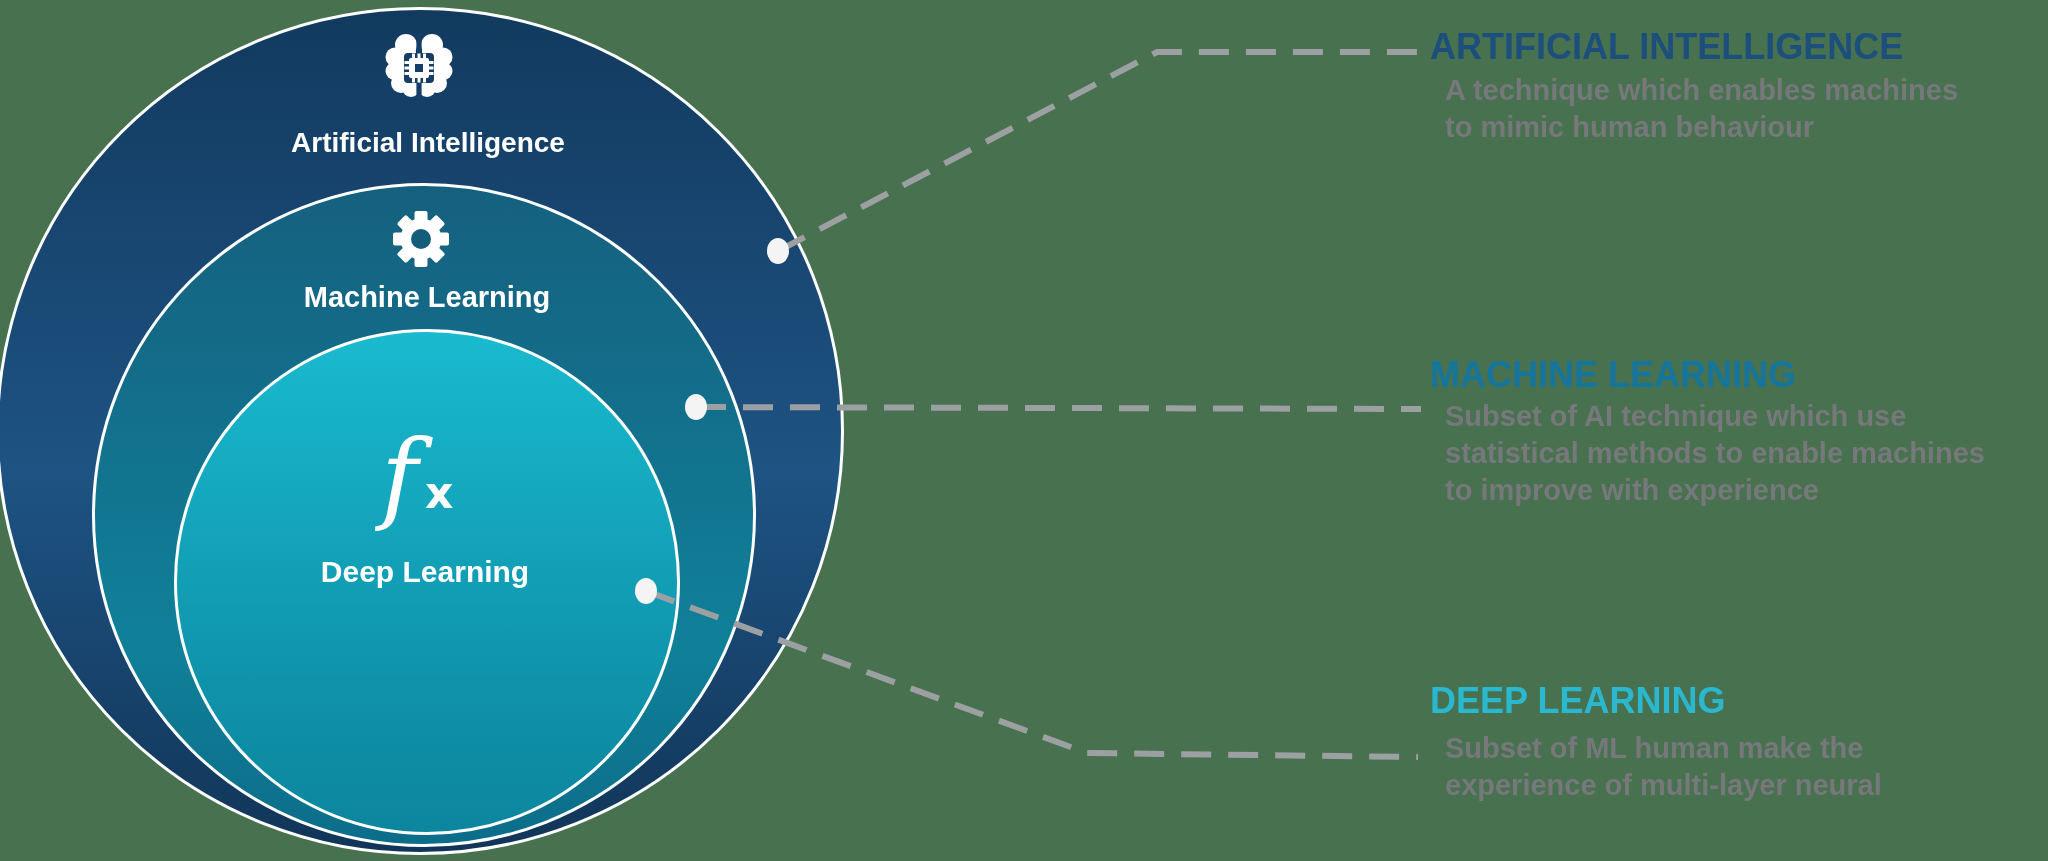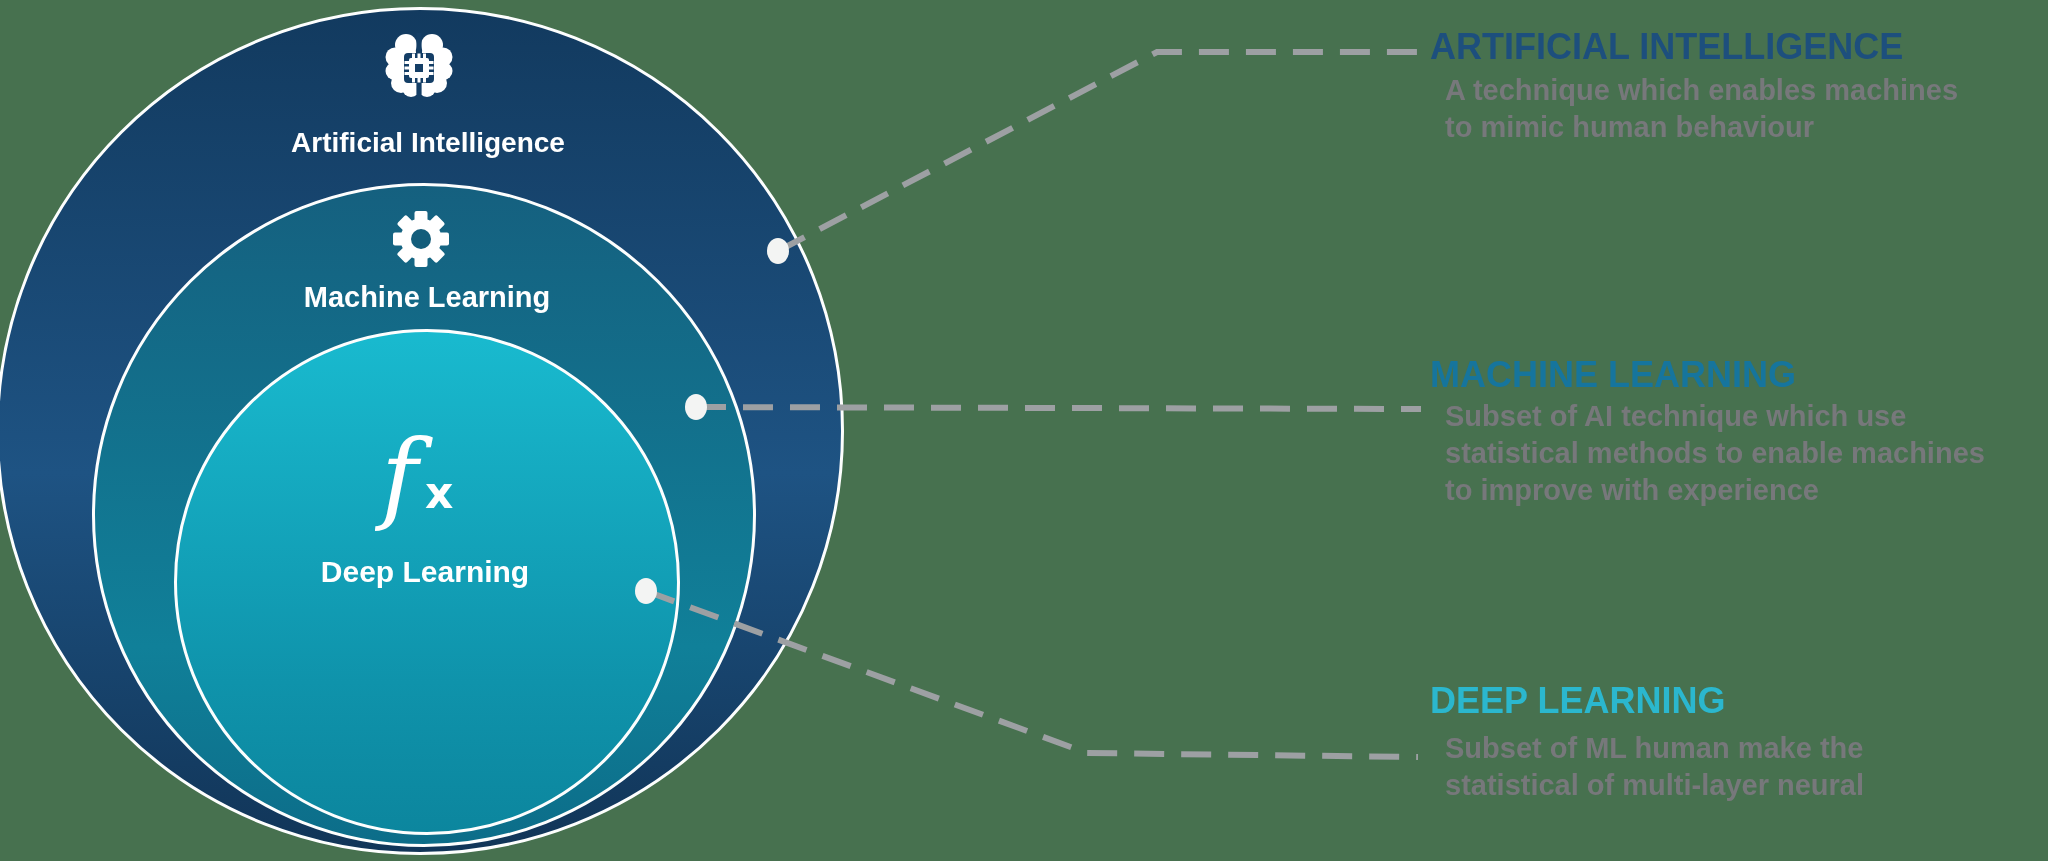--- a/index.html
+++ b/index.html
@@ -130,16 +130,16 @@
   <div class="ann-title t2">MACHINE LEARNING</div>
   <div class="ann-desc d2">
     <div>Subset of AI technique which use</div>
     <div>statistical methods to enable machines</div>
     <div>to improve with experience</div>
   </div>
 
   <div class="ann-title t3">DEEP LEARNING</div>
   <div class="ann-desc d3">
     <div>Subset of ML human make the</div>
-    <div>statistical of multi-layer neural</div>
+    <div>experience of multi-layer neural</div>
   </div>
 
 </div>
 
 </body></html>

